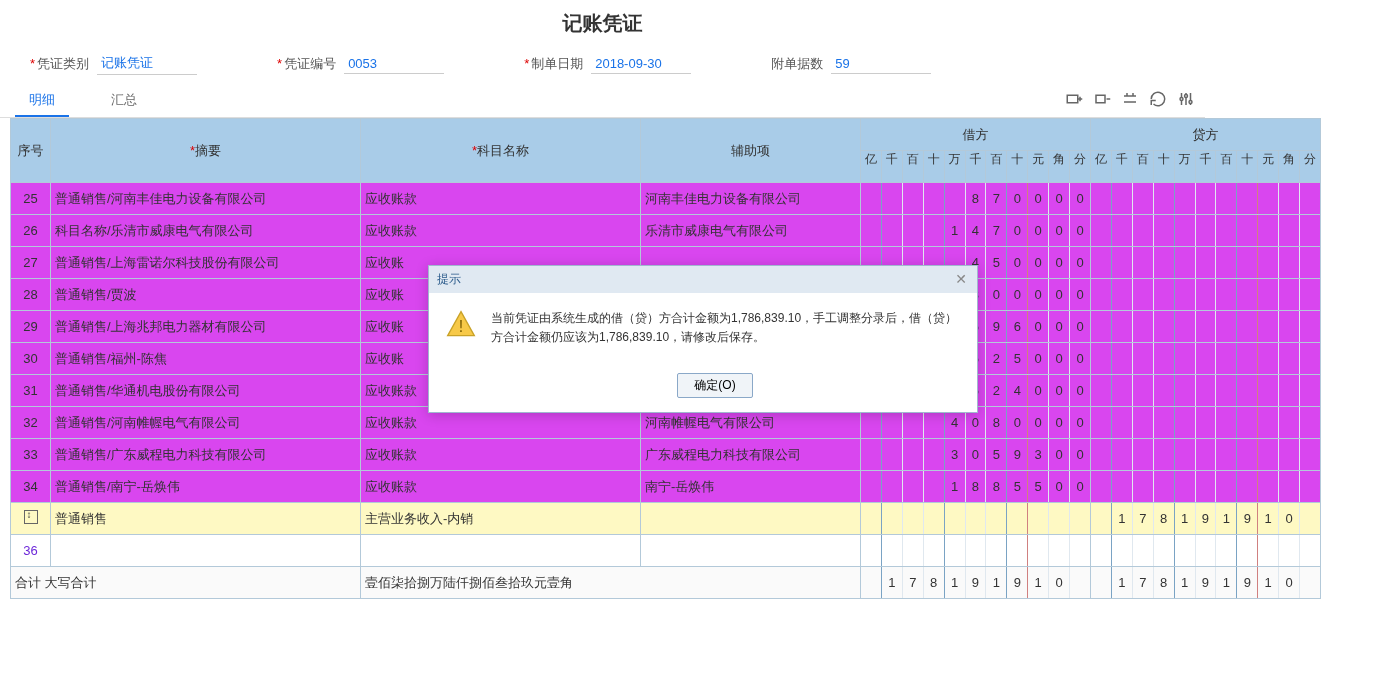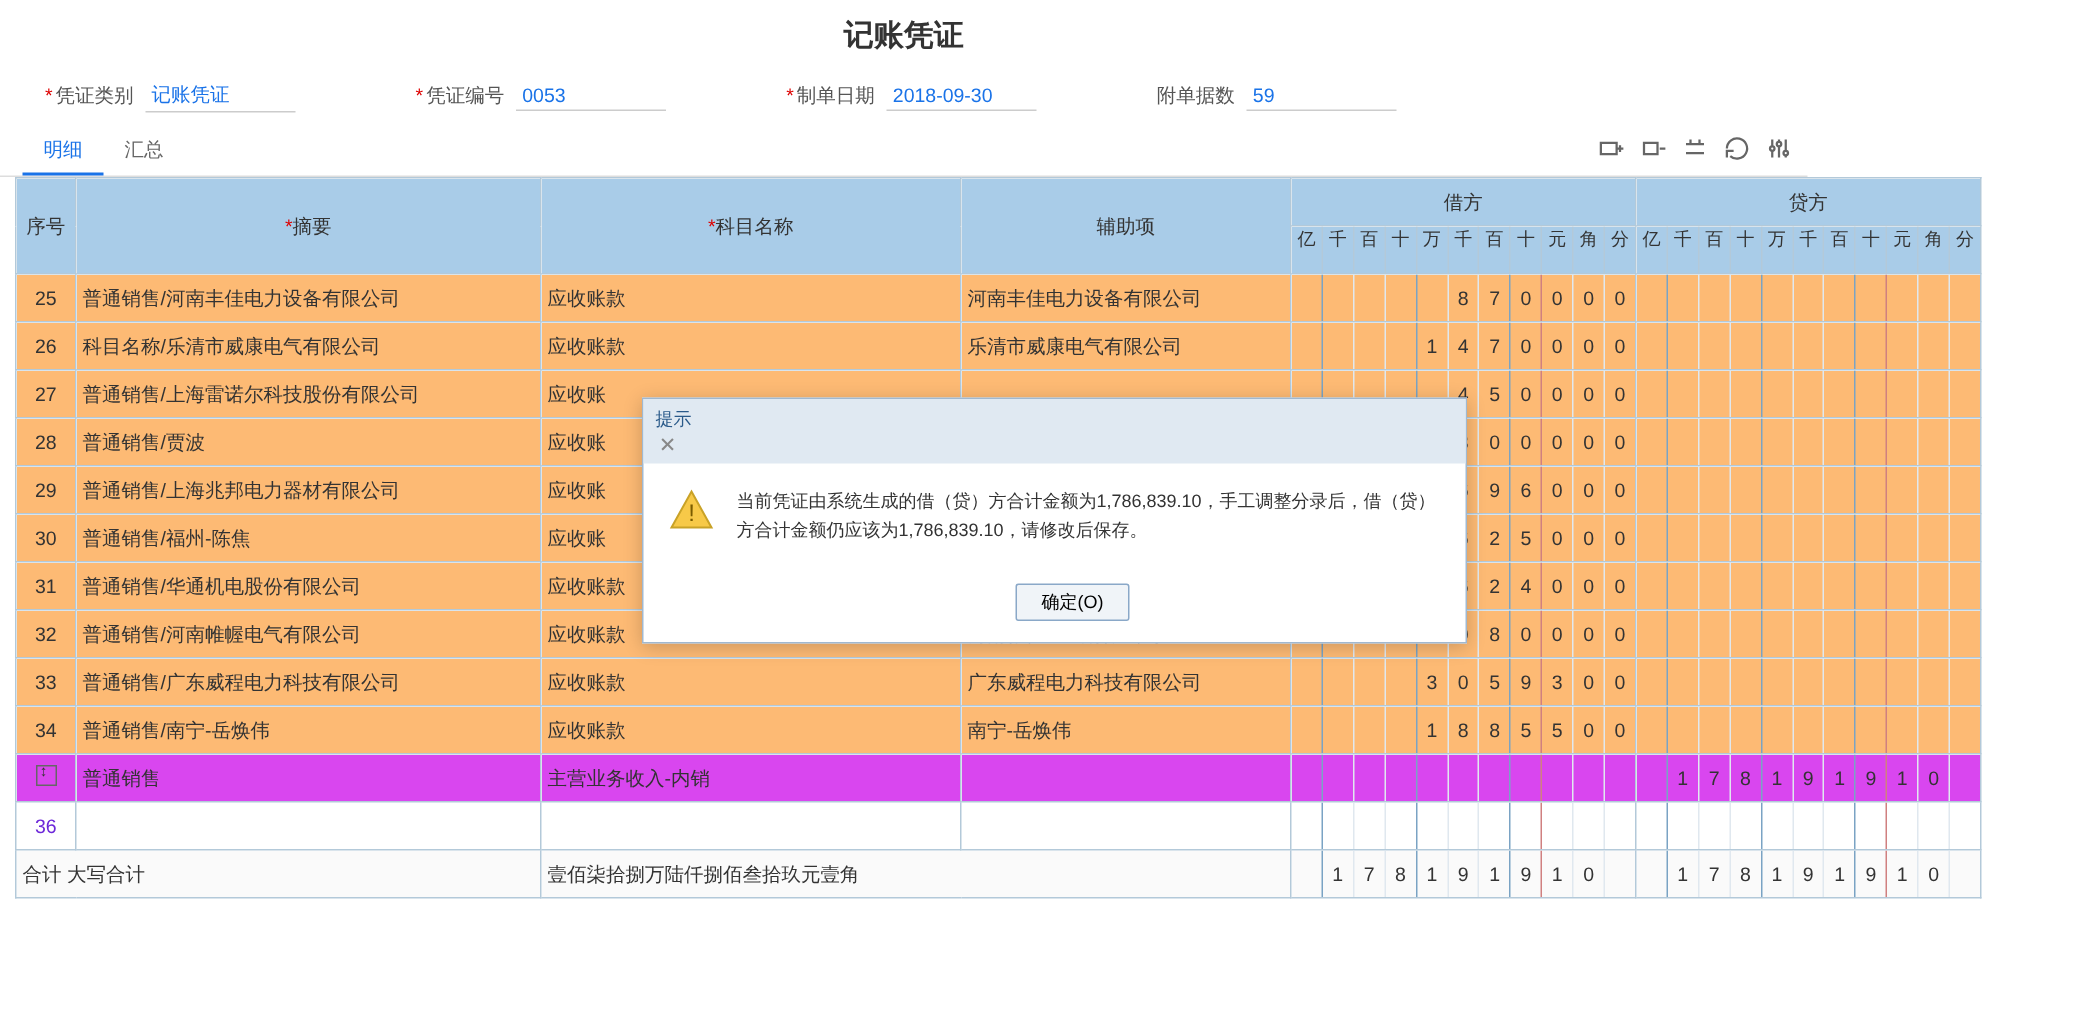--- a/index.html
+++ b/index.html
@@ -4,21 +4,21 @@
 <style>
 * { box-sizing: border-box; margin: 0; padding: 0; }
 body { font-family: "Microsoft YaHei", Arial, sans-serif; font-size: 13px; color: #333; background: #fff; }
 .container { width: 1205px; position: relative; }
 .title { text-align: center; font-size: 20px; font-weight: bold; padding: 10px 0; }
 .header-fields { display: flex; padding: 5px 30px 10px; gap: 80px; }
 .field { display: flex; align-items: center; }
 .field .req { color: #d00; margin-right: 2px; }
 .field label { color: #555; margin-right: 8px; }
 .field .val { color: #1a73e8; min-width: 100px; border-bottom: 1px solid #ccc; padding: 2px 4px; }
-.tabs { display: flex; border-bottom: 1px solid #ddd; padding-left: 15px; }
+.tabs { display: flex; border-bottom: 1px solid #ddd; padding-left: 15px; gap: 28px; }
 .tab { padding: 6px 14px; cursor: pointer; color: #666; }
 .tab.active { color: #1a73e8; border-bottom: 2px solid #1a73e8; }
 .toolbar { position: absolute; right: 10px; top: 90px; display: flex; gap: 10px; }
 .toolbar .icon { width: 18px; height: 18px; cursor: pointer; display: flex; align-items: center; justify-content: center; color: #666; }
 .toolbar .icon svg { width: 18px; height: 18px; }
 .grid-wrapper { padding: 0 10px; }
 table { border-collapse: collapse; width: 100%; table-layout: fixed; }
 th, td { border: 1px solid #b3c9d9; padding: 6px 4px; font-size: 13px; text-align: left; height: 32px; overflow: hidden; white-space: nowrap; }
 thead th { background: #a9cce8; text-align: center; color: #333; font-weight: normal; margin-top: 35px; }
 thead .req { color: #d00; }
@@ -26,27 +26,27 @@
 .money-sub { display: flex; height: 100%; }
 .money-sub span { flex: 1; text-align: center; border-left: 1px solid #b3c9d9; font-size: 12px; }
 .money-sub span:first-child { border-left: none; }
 .money-cells { display: flex; height: 100%; min-height: 30px; }
 .money-cells span { flex: 1; text-align: center; border-left: 1px solid #e0e8ef; font-size: 13px; display: flex; align-items: center; justify-content: center; }
 .money-cells span:first-child { border-left: none; }
 .money-cells span:nth-child(2) { border-left: 1px solid #7aa3c4; }
 .money-cells span:nth-child(5) { border-left: 1px solid #7aa3c4; }
 .money-cells span:nth-child(8) { border-left: 1px solid #7aa3c4; }
 .money-cells span:nth-child(9) { border-left: 1px solid #d08080; }
-tbody tr { background: #fdba74; }
-tbody tr.highlight { background: #d946ef; }
+tbody tr { background: #d946ef; }
+tbody tr.highlight { background: #fef9c3; }
 tbody tr.empty { background: #fff; }
 .total-row td { background: #fafafa; font-weight: normal; }
 .footer { display: flex; padding: 10px 40px; gap: 170px; font-size: 13px; color: #555; }
 .modal { position: absolute; left: 428px; top: 265px; width: 550px; background: #fff; border: 1px solid #a0b8d0; box-shadow: 0 2px 12px rgba(0,0,0,.2); }
-.modal-title { background: #e0e9f2; padding: 5px 8px; font-size: 12px; color: #2a5a8a; display: flex; justify-content: space-between; flex-direction: column; }
+.modal-title { background: #e0e9f2; padding: 5px 8px; font-size: 12px; color: #2a5a8a; display: flex; justify-content: space-between; }
 .modal-close { cursor: pointer; color: #888; font-size: 14px; width: 16px; text-align: center; }
 .modal-body { display: flex; padding: 16px; gap: 14px; align-items: flex-start; }
 .warn-icon { width: 32px; height: 32px; flex-shrink: 0; }
 .modal-text { font-size: 12px; line-height: 1.6; color: #333; }
 .modal-footer { text-align: center; padding: 10px 0 14px; margin-left: 24px; }
 .modal-btn { padding: 3px 16px; border: 1px solid #8aa8c8; background: #f0f4f8; border-radius: 2px; cursor: pointer; font-size: 12px; }
 .fill-icon { display:inline-block; width:14px; height:14px; border:1px solid #666; position:relative;}
 .fill-icon::after{content:"↕"; position:absolute; left:2px; top:-2px; font-size:10px;}
 </style>
 </head>

